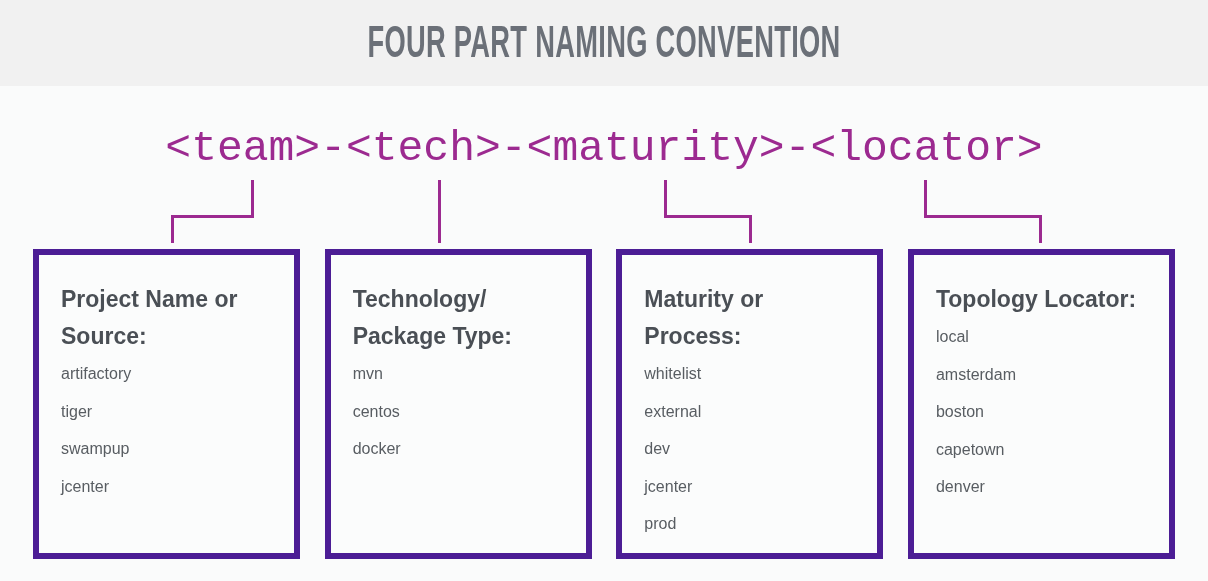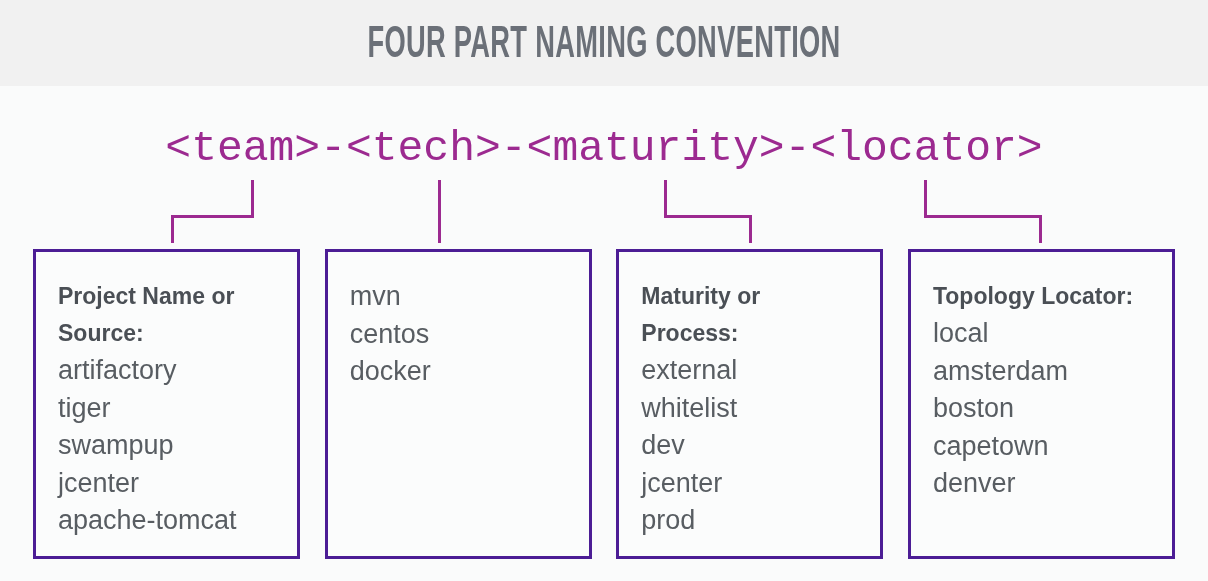--- a/index.html
+++ b/index.html
@@ -74,38 +74,38 @@
     width: 1142px;
     height: 310px;
     display: flex;
     flex-direction: row;
     justify-content: space-between;
   }
   .cat-box {
     box-sizing: border-box;
     width: 267px;
     height: 310px;
-    border: 3px solid #4c1d95;
+    border: 6px solid #4c1d95;
     background: #fbfcfc;
     padding: 26px 0 0 22px;
   }
   .cat-heading {
     font-size: 23px;
     line-height: 37px;
     font-weight: 700;
     color: #4a4f55;
     white-space: pre-line;
   }
   .cat-list {
     margin: 0;
     padding: 0;
     list-style: none;
   }
   .cat-list li {
-    font-size: 27px;
+    font-size: 16px;
     line-height: 37.5px;
     font-weight: 400;
     color: #585d62;
     white-space: nowrap;
   }
 </style>
 </head>
 <body>
 
 <div class="header-band"></div>
@@ -127,38 +127,39 @@
 <div class="boxes">
 
   <div class="cat-box">
     <div class="cat-heading">Project Name or
 Source:</div>
     <ul class="cat-list">
       <li>artifactory</li>
       <li>tiger</li>
       <li>swampup</li>
       <li>jcenter</li>
-      <li>apache-tomcat</li>
     </ul>
   </div>
 
   <div class="cat-box">
+    <div class="cat-heading">Technology/
+Package Type:</div>
     <ul class="cat-list">
       <li>mvn</li>
       <li>centos</li>
       <li>docker</li>
     </ul>
   </div>
 
   <div class="cat-box">
     <div class="cat-heading">Maturity or
 Process:</div>
     <ul class="cat-list">
+      <li>whitelist</li>
       <li>external</li>
-      <li>whitelist</li>
       <li>dev</li>
       <li>jcenter</li>
       <li>prod</li>
     </ul>
   </div>
 
   <div class="cat-box">
     <div class="cat-heading">Topology Locator:</div>
     <ul class="cat-list">
       <li>local</li>

